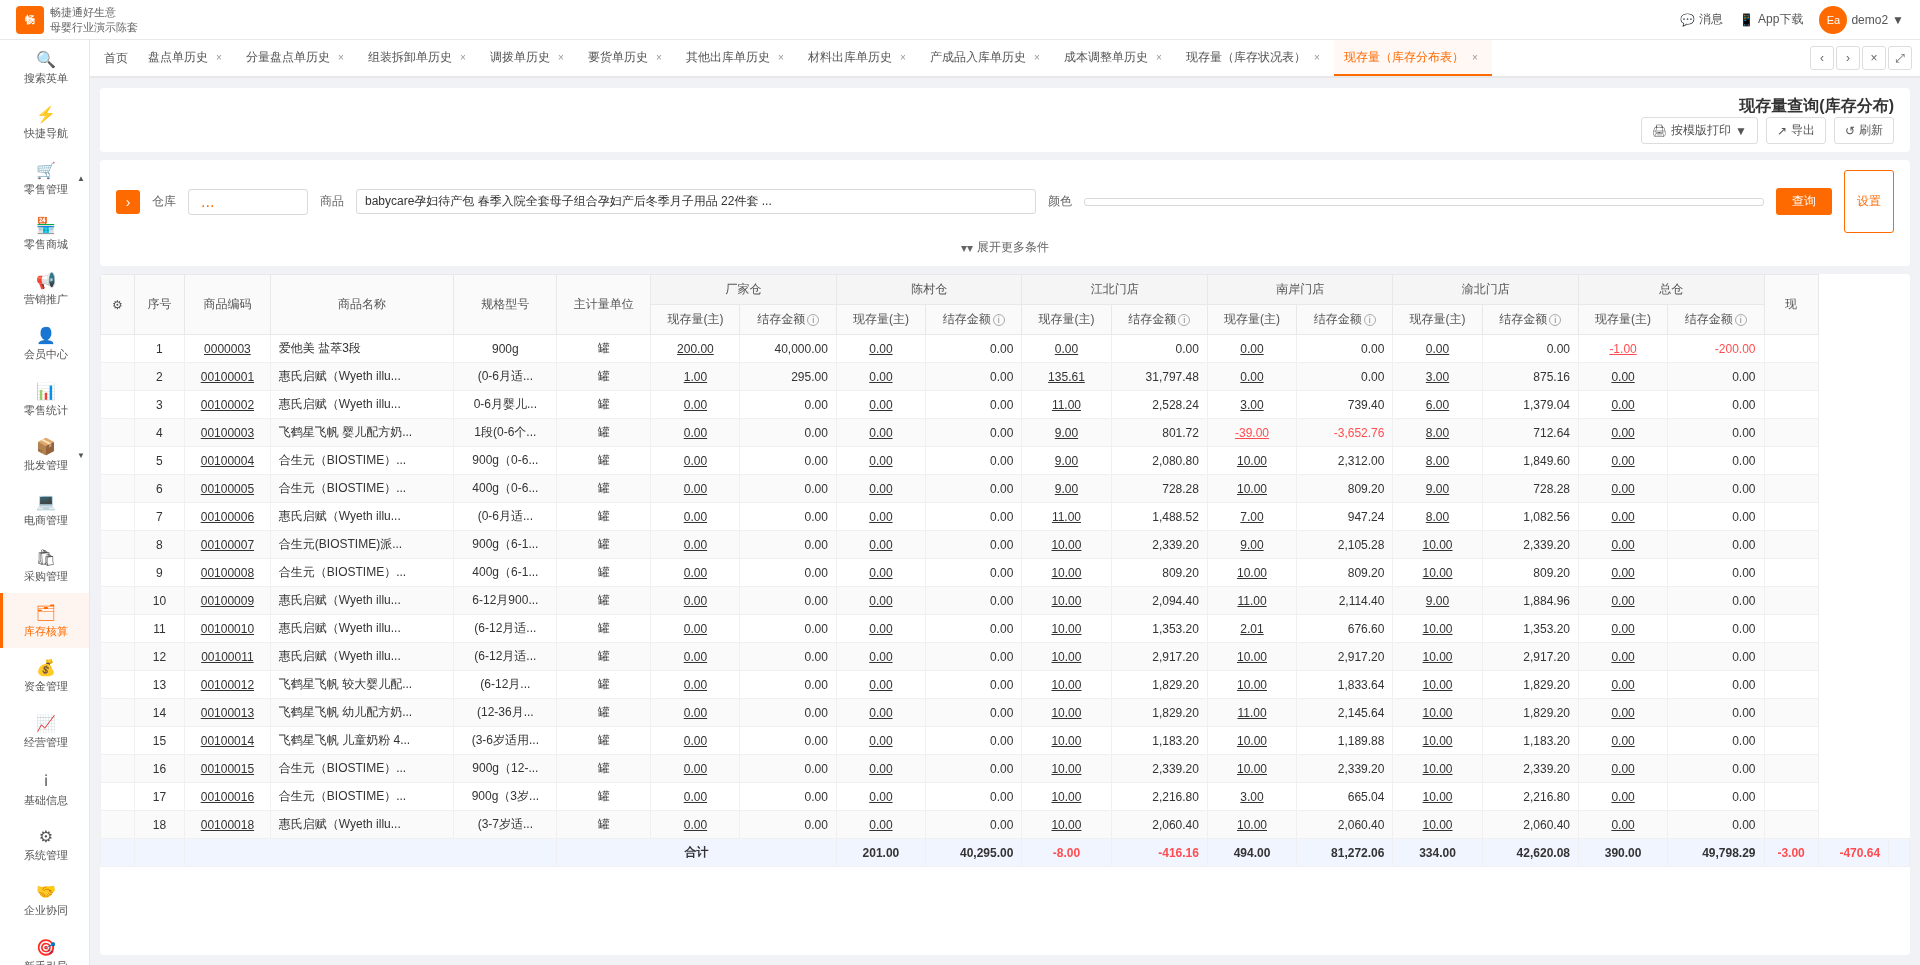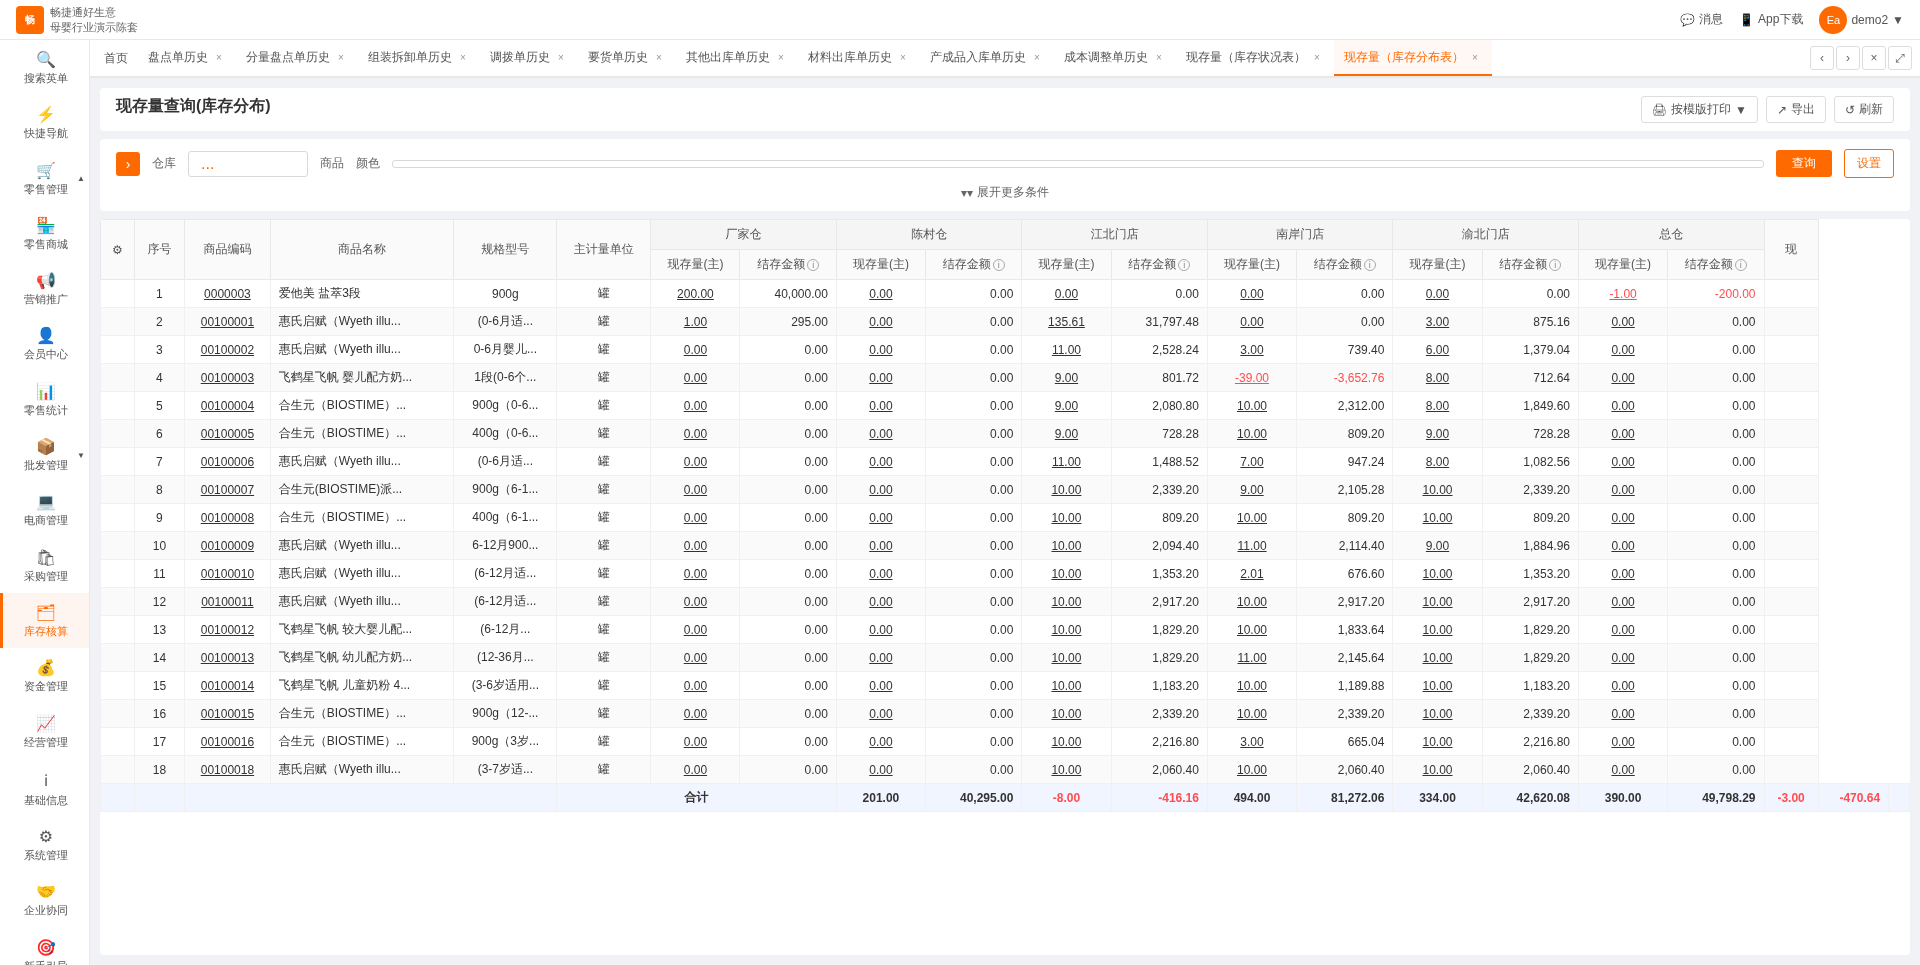--- a/index.html
+++ b/index.html
@@ -140,25 +140,26 @@
       flex-direction: column;
       background: #f0f2f5;
       padding: 10px;
     }
 
     
     .page-header {
       background: #fff;
       padding: 8px 16px;
       display: flex;
-      align-items: flex-start;
+      align-items: flex-end;
       justify-content: space-between;
       margin-bottom: 8px;
       border-radius: 4px;
       flex-shrink: 0;
+      flex-direction: column;
     }
     .page-title { font-size: 16px; font-weight: bold; color: #333; }
     .page-header-actions { display: flex; gap: 8px; align-items: center; }
     .btn-action {
       display: flex; align-items: center; gap: 4px;
       padding: 4px 10px;
       border: 1px solid #ddd;
       border-radius: 3px;
       background: #fff;
       cursor: pointer;
@@ -172,21 +173,21 @@
       padding: 5px 16px;
       border-radius: 3px;
       cursor: pointer;
       font-size: 12px;
       border: none;
     }
     .btn-setting {
       background: #fff;
       color: #ff6a00;
       border: 1px solid #ff6a00;
-      padding: 5px 12px;
+      padding: 22px 12px;
       border-radius: 3px;
       cursor: pointer;
       font-size: 12px;
     }
 
     
     .filter-area {
       background: #fff;
       padding: 10px 16px;
       margin-bottom: 8px;
@@ -471,20 +472,23 @@
 
     <div class="filter-area">
       <div class="filter-row">
         <div class="orange-arrow">›</div>
         <span class="filter-label">仓库</span>
         <div class="filter-input" style="min-width:120px;">
           <span></span>
           <span class="filter-dots">...</span>
         </div>
         <span class="filter-label">商品</span>
+        <div class="filter-input filter-input-wide">
+          <span style="color:#333;font-size:12px;overflow:hidden;text-overflow:ellipsis;white-space:nowrap;max-width:600px;">babycare孕妇待产包 春季入院全套母子组合孕妇产后冬季月子用品 22件套 ...</span>
+        </div>
         <span class="filter-label">颜色</span>
         <div class="filter-input" style="flex:1;min-width:100px;">
           <span></span>
           <span class="dropdown-arrow"></span>
         </div>
         <button class="btn-primary">查询</button>
         <button class="btn-setting">设置</button>
       </div>
       <div class="filter-expand-row">
         <div class="expand-btn">

